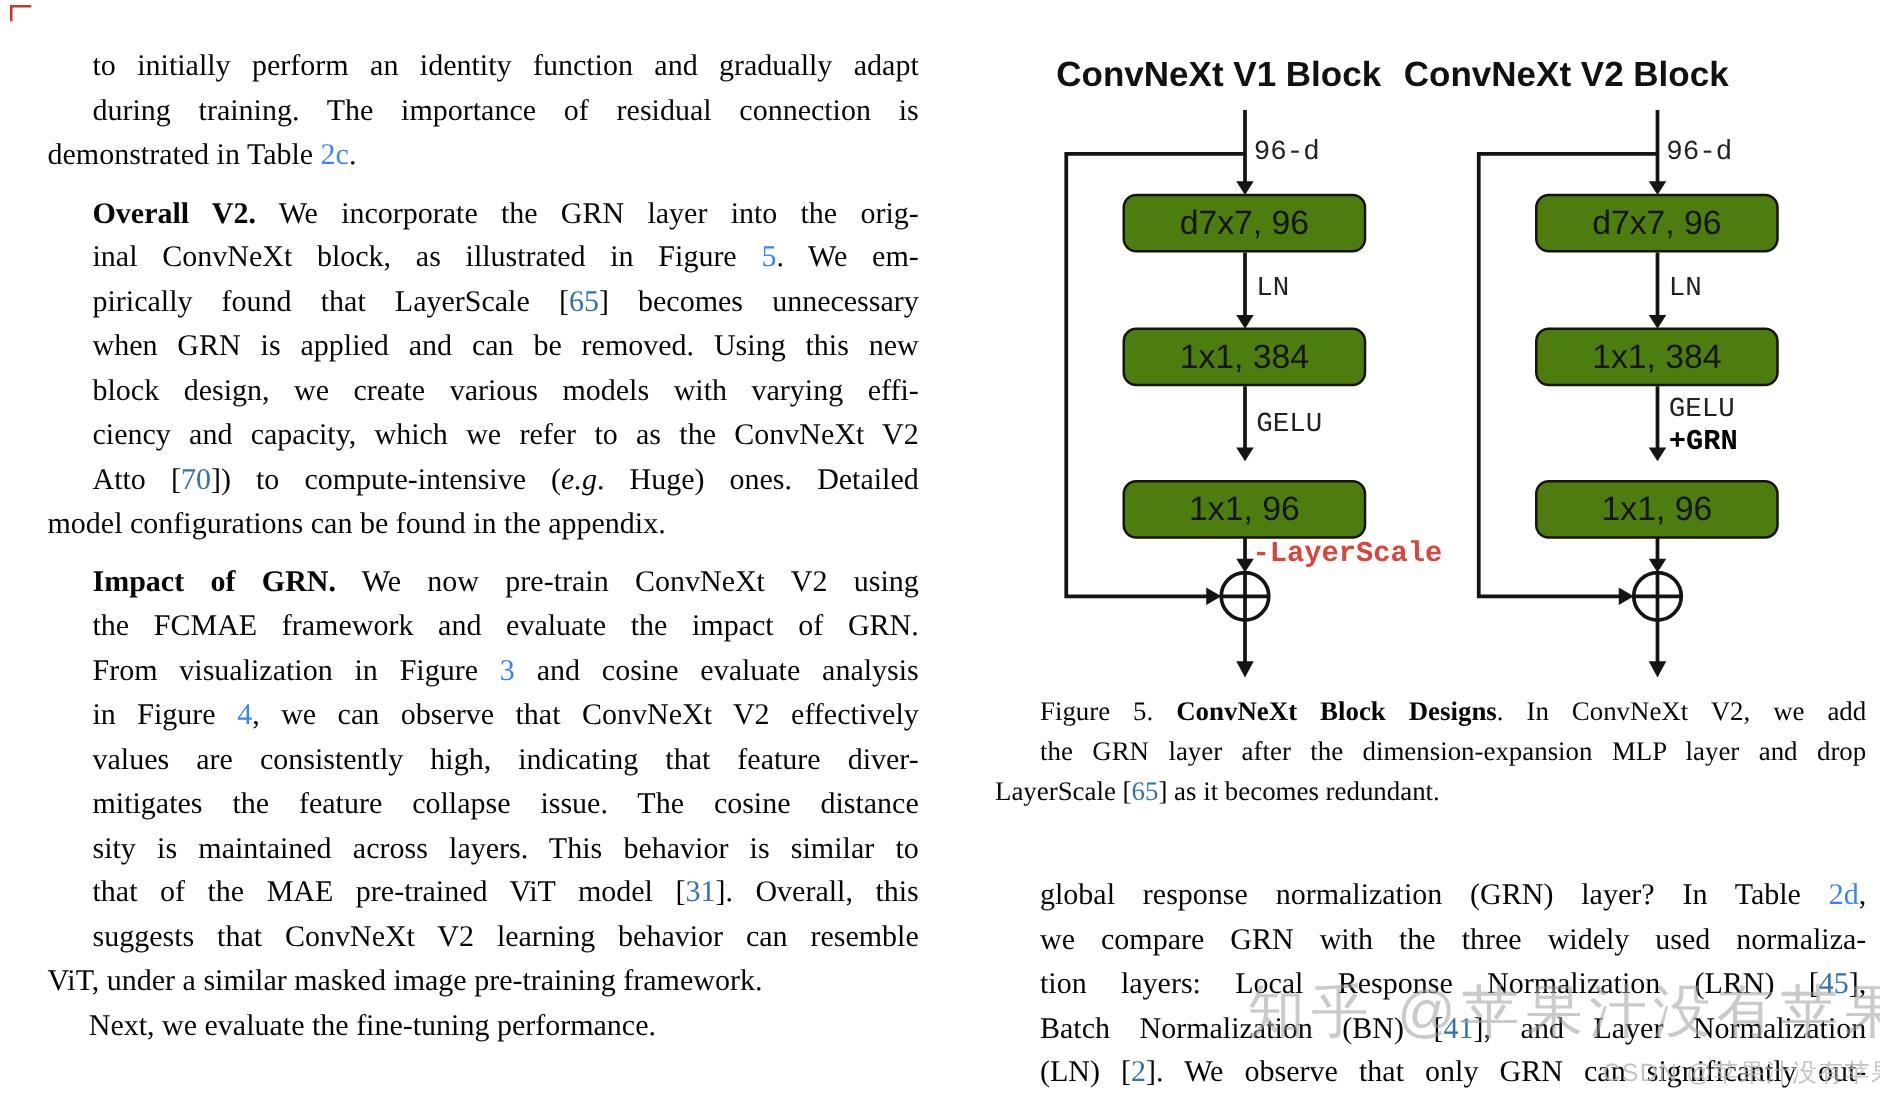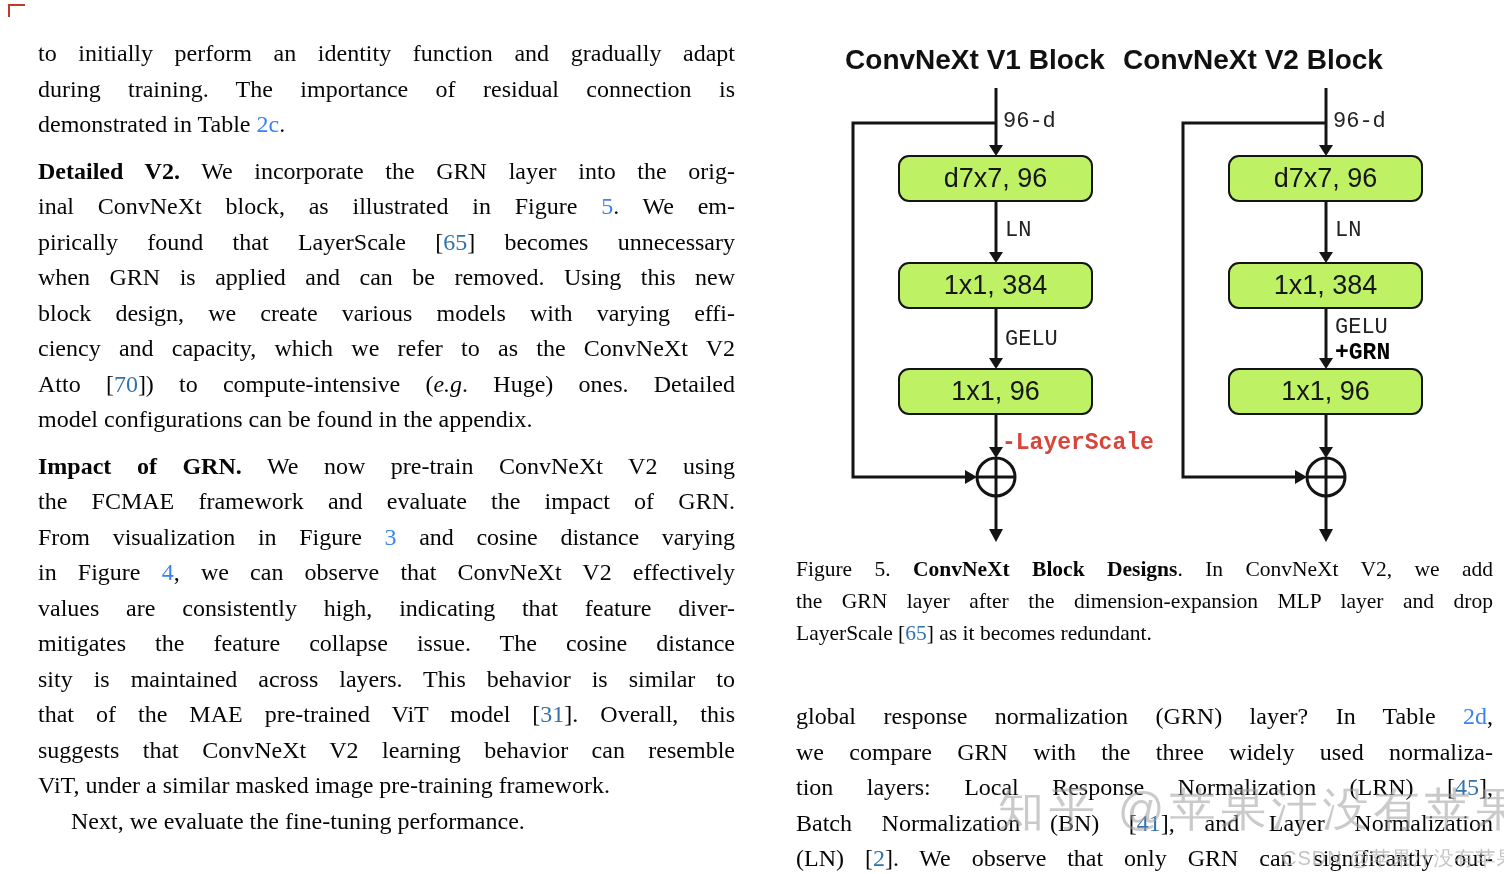--- a/index.html
+++ b/index.html
@@ -5,44 +5,44 @@
   html,body{margin:0;padding:0;background:#ffffff;}
   .page{position:relative;width:1504px;height:874px;background:#ffffff;overflow:hidden;
         font-family:"Liberation Serif","DejaVu Serif",serif;color:#060606;}
 
   
   .col{position:absolute;}
   .left-col{left:38px;top:36px;width:697px;}
   .right-col{left:796px;top:699px;width:697px;}
   .para{margin:0 0 11px 0;}
   .tline{font-size:24px;line-height:35.5px;text-align:left;}
-  .tline.j{text-align:justify;text-align-last:justify;}
+  .tline.j{text-align:justify;text-align-last:justify;margin-left:36px;}
   .tline.ind{padding-left:33px;}
   .b{font-weight:bold;}
   .it{font-style:italic;}
   .red{color:#3b82f6;}
   .blue{color:#3273ad;}
 
   
   .fig-title{position:absolute;top:44px;width:360px;text-align:center;
              font-family:Liberation Sans, sans-serif;
              font-weight:bold;font-size:28px;color:#111;}
   .t1{left:795px;}
   .t2{left:1073px;}
   .diagram{position:absolute;top:85px;width:310px;height:465px;}
   .d1{left:845px;}
   .d2{left:1175px;}
   .diagram svg{position:absolute;left:0;top:0;}
-  .dbox{position:absolute;left:53px;width:195px;height:47px;background:#bef264;
+  .dbox{position:absolute;left:53px;width:195px;height:47px;background:#4d7c0f;
         border:2.5px solid #141414;border-radius:11px;box-sizing:border-box;
         font-family:"Liberation Sans","DejaVu Sans",sans-serif;font-size:27px;color:#161616;
         display:flex;align-items:center;justify-content:center;}
   .b1{top:70px;}
   .b2{top:177px;}
-  .b3{top:283px;}
+  .b3{top:299px;}
   .dlabel{position:absolute;font-family:Liberation Mono, monospace;
           font-size:22px;color:#222;line-height:24px;}
   .input-label{left:158px;top:25px;}
   .ln-label{left:160px;top:134px;}
   .gelu-label{left:160px;top:243px;}
   .d2 .gelu-label{top:231px;}
   .grn-label{left:160px;top:256px;font-weight:bold;color:#000000;font-size:23px;}
   .ls-label{left:157px;top:346px;font-weight:bold;color:#d8453a;font-size:23px;}
 
   .caption{position:absolute;left:796px;top:553px;width:697px;}
@@ -67,33 +67,33 @@
 
   <div class="crop-mark"></div>
 
   <div class="col left-col">
     <div class="para">
         <div class="tline j"><span>to initially perform an identity function and gradually adapt</span></div>
         <div class="tline j"><span>during training.  The importance of residual connection is</span></div>
         <div class="tline"><span>demonstrated in Table </span><span class="red">2c</span><span>.</span></div>
       </div>
     <div class="para">
-        <div class="tline j"><span class="b">Detailed V2.</span><span> We incorporate the GRN layer into the orig-</span></div>
+        <div class="tline j"><span class="b">Overall V2.</span><span> We incorporate the GRN layer into the orig-</span></div>
         <div class="tline j"><span>inal ConvNeXt block, as illustrated in Figure </span><span class="red">5</span><span>.  We em-</span></div>
         <div class="tline j"><span>pirically found that LayerScale [</span><span class="blue">65</span><span>] becomes unnecessary</span></div>
         <div class="tline j"><span>when GRN is applied and can be removed. Using this new</span></div>
         <div class="tline j"><span>block design, we create various models with varying effi-</span></div>
         <div class="tline j"><span>ciency and capacity, which we refer to as the ConvNeXt V2</span></div>
         <div class="tline j"><span>Atto [</span><span class="blue">70</span><span>]) to compute-intensive (</span><span class="it">e.g</span><span>. Huge) ones.  Detailed</span></div>
         <div class="tline"><span>model configurations can be found in the appendix.</span></div>
       </div>
     <div class="para">
         <div class="tline j"><span class="b">Impact of GRN.</span><span> We now pre-train ConvNeXt V2 using</span></div>
         <div class="tline j"><span>the FCMAE framework and evaluate the impact of GRN.</span></div>
-        <div class="tline j"><span>From visualization in Figure </span><span class="red">3</span><span> and cosine distance varying</span></div>
+        <div class="tline j"><span>From visualization in Figure </span><span class="red">3</span><span> and cosine evaluate analysis</span></div>
         <div class="tline j"><span>in Figure </span><span class="red">4</span><span>, we can observe that ConvNeXt V2 effectively</span></div>
         <div class="tline j"><span>values are consistently high, indicating that feature diver-</span></div>
         <div class="tline j"><span>mitigates the feature collapse issue.  The cosine distance</span></div>
         <div class="tline j"><span>sity is maintained across layers.  This behavior is similar to</span></div>
         <div class="tline j"><span>that of the MAE pre-trained ViT model [</span><span class="blue">31</span><span>].  Overall, this</span></div>
         <div class="tline j"><span>suggests that ConvNeXt V2 learning behavior can resemble</span></div>
         <div class="tline"><span>ViT, under a similar masked image pre-training framework.</span></div>
         <div class="tline ind"><span>Next, we evaluate the fine-tuning performance.</span></div>
       </div>
   </div>

